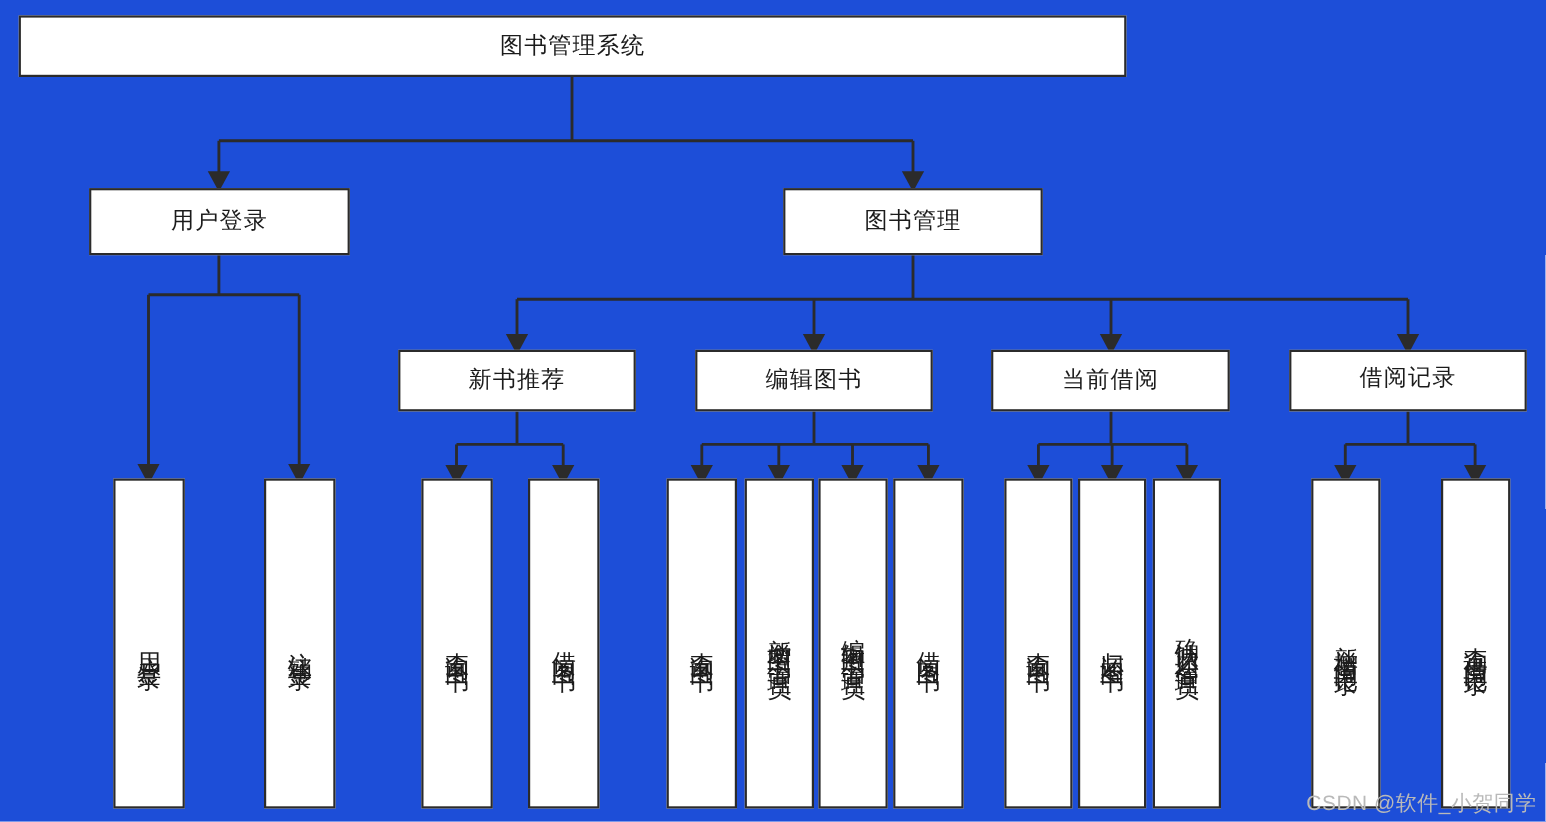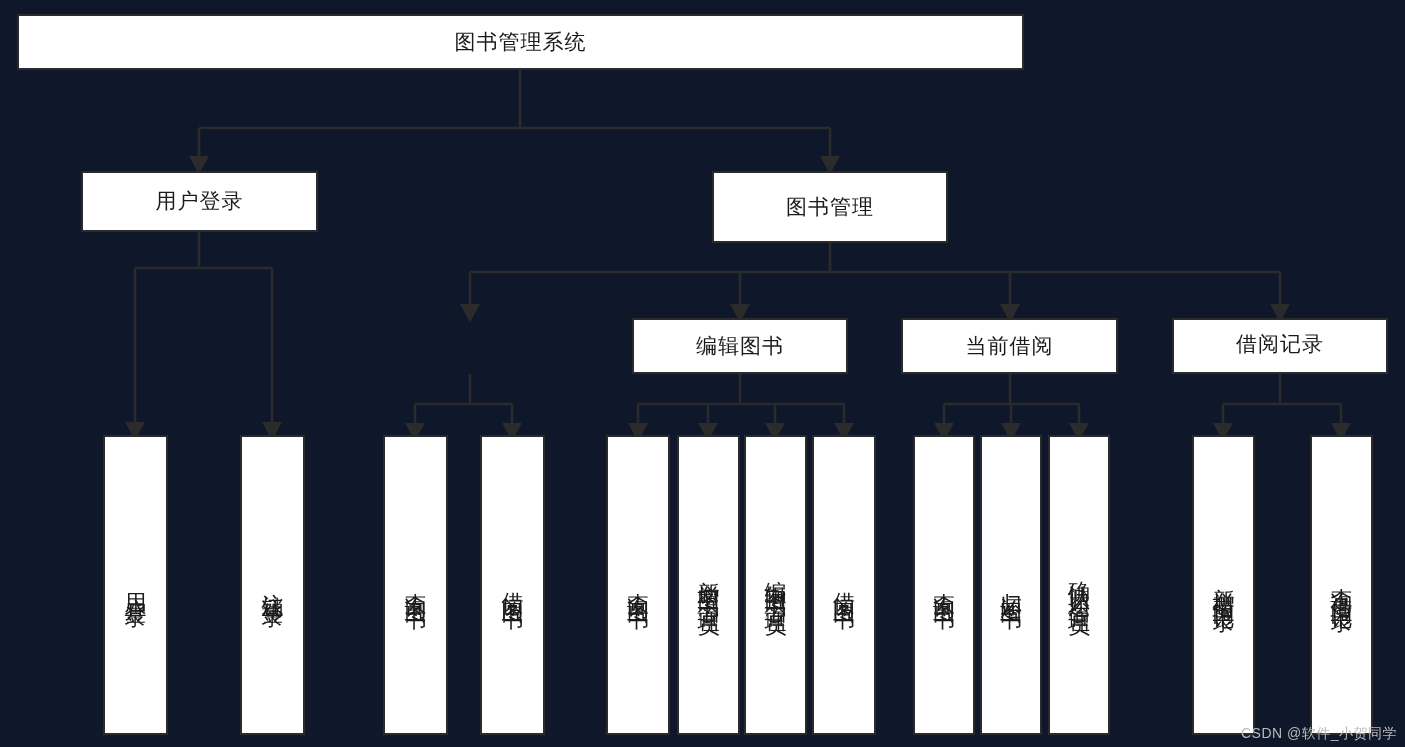--- a/index.html
+++ b/index.html
@@ -4,21 +4,21 @@
 <style>
   html,body{margin:0;padding:0;background:#ffffff;}
   body{
     font-family:"Liberation Sans","DejaVu Sans",sans-serif;
     color:#1a1a1a;
   }
   #canvas{
     position:relative;
     width:1405px;
     height:747px;
-    background:#0f172a;
+    background:#1d4ed8;
     overflow:hidden;
   }
   #edges{
     position:absolute;
     left:0;top:0;
     width:1405px;height:747px;
     pointer-events:none;
   }
   .node{
     position:absolute;
@@ -48,21 +48,21 @@
     font-size:22px;
     letter-spacing:5px;
     line-height:1;
     white-space:nowrap;
     text-align:center;
   }
   #watermark{
     position:absolute;
     right:8px;
     bottom:4px;
-    font-size:14px;
+    font-size:19px;
     color:#b9b9b9;
     z-index:5;
     white-space:nowrap;
     letter-spacing:0.5px;
   }
 </style>
 </head>
 <body>
 
 <div id="canvas">
@@ -118,24 +118,27 @@
   </svg>
 
   <div class="node" style="left:17px;top:14px;width:1007px;height:56px;">
     <span class="label">图书管理系统</span>
   </div>
 
   <div class="node" style="left:81px;top:171px;width:237px;height:61px;">
     <span class="label">用户登录</span>
   </div>
 
-  <div class="node" style="left:712px;top:171px;width:236px;height:72px;">
+  <div class="node" style="left:712px;top:171px;width:236px;height:61px;">
     <span class="label">图书管理</span>
   </div>
 
+  <div class="node" style="left:362px;top:318px;width:216px;height:56px;">
+    <span class="label">新书推荐</span>
+  </div>
 
   <div class="node" style="left:632px;top:318px;width:216px;height:56px;">
     <span class="label">编辑图书</span>
   </div>
 
   <div class="node" style="left:901px;top:318px;width:217px;height:56px;">
     <span class="label">当前借阅</span>
   </div>
 
   <div class="node" style="left:1172px;top:318px;width:216px;height:56px;font-family:Liberation Mono, monospace;">

